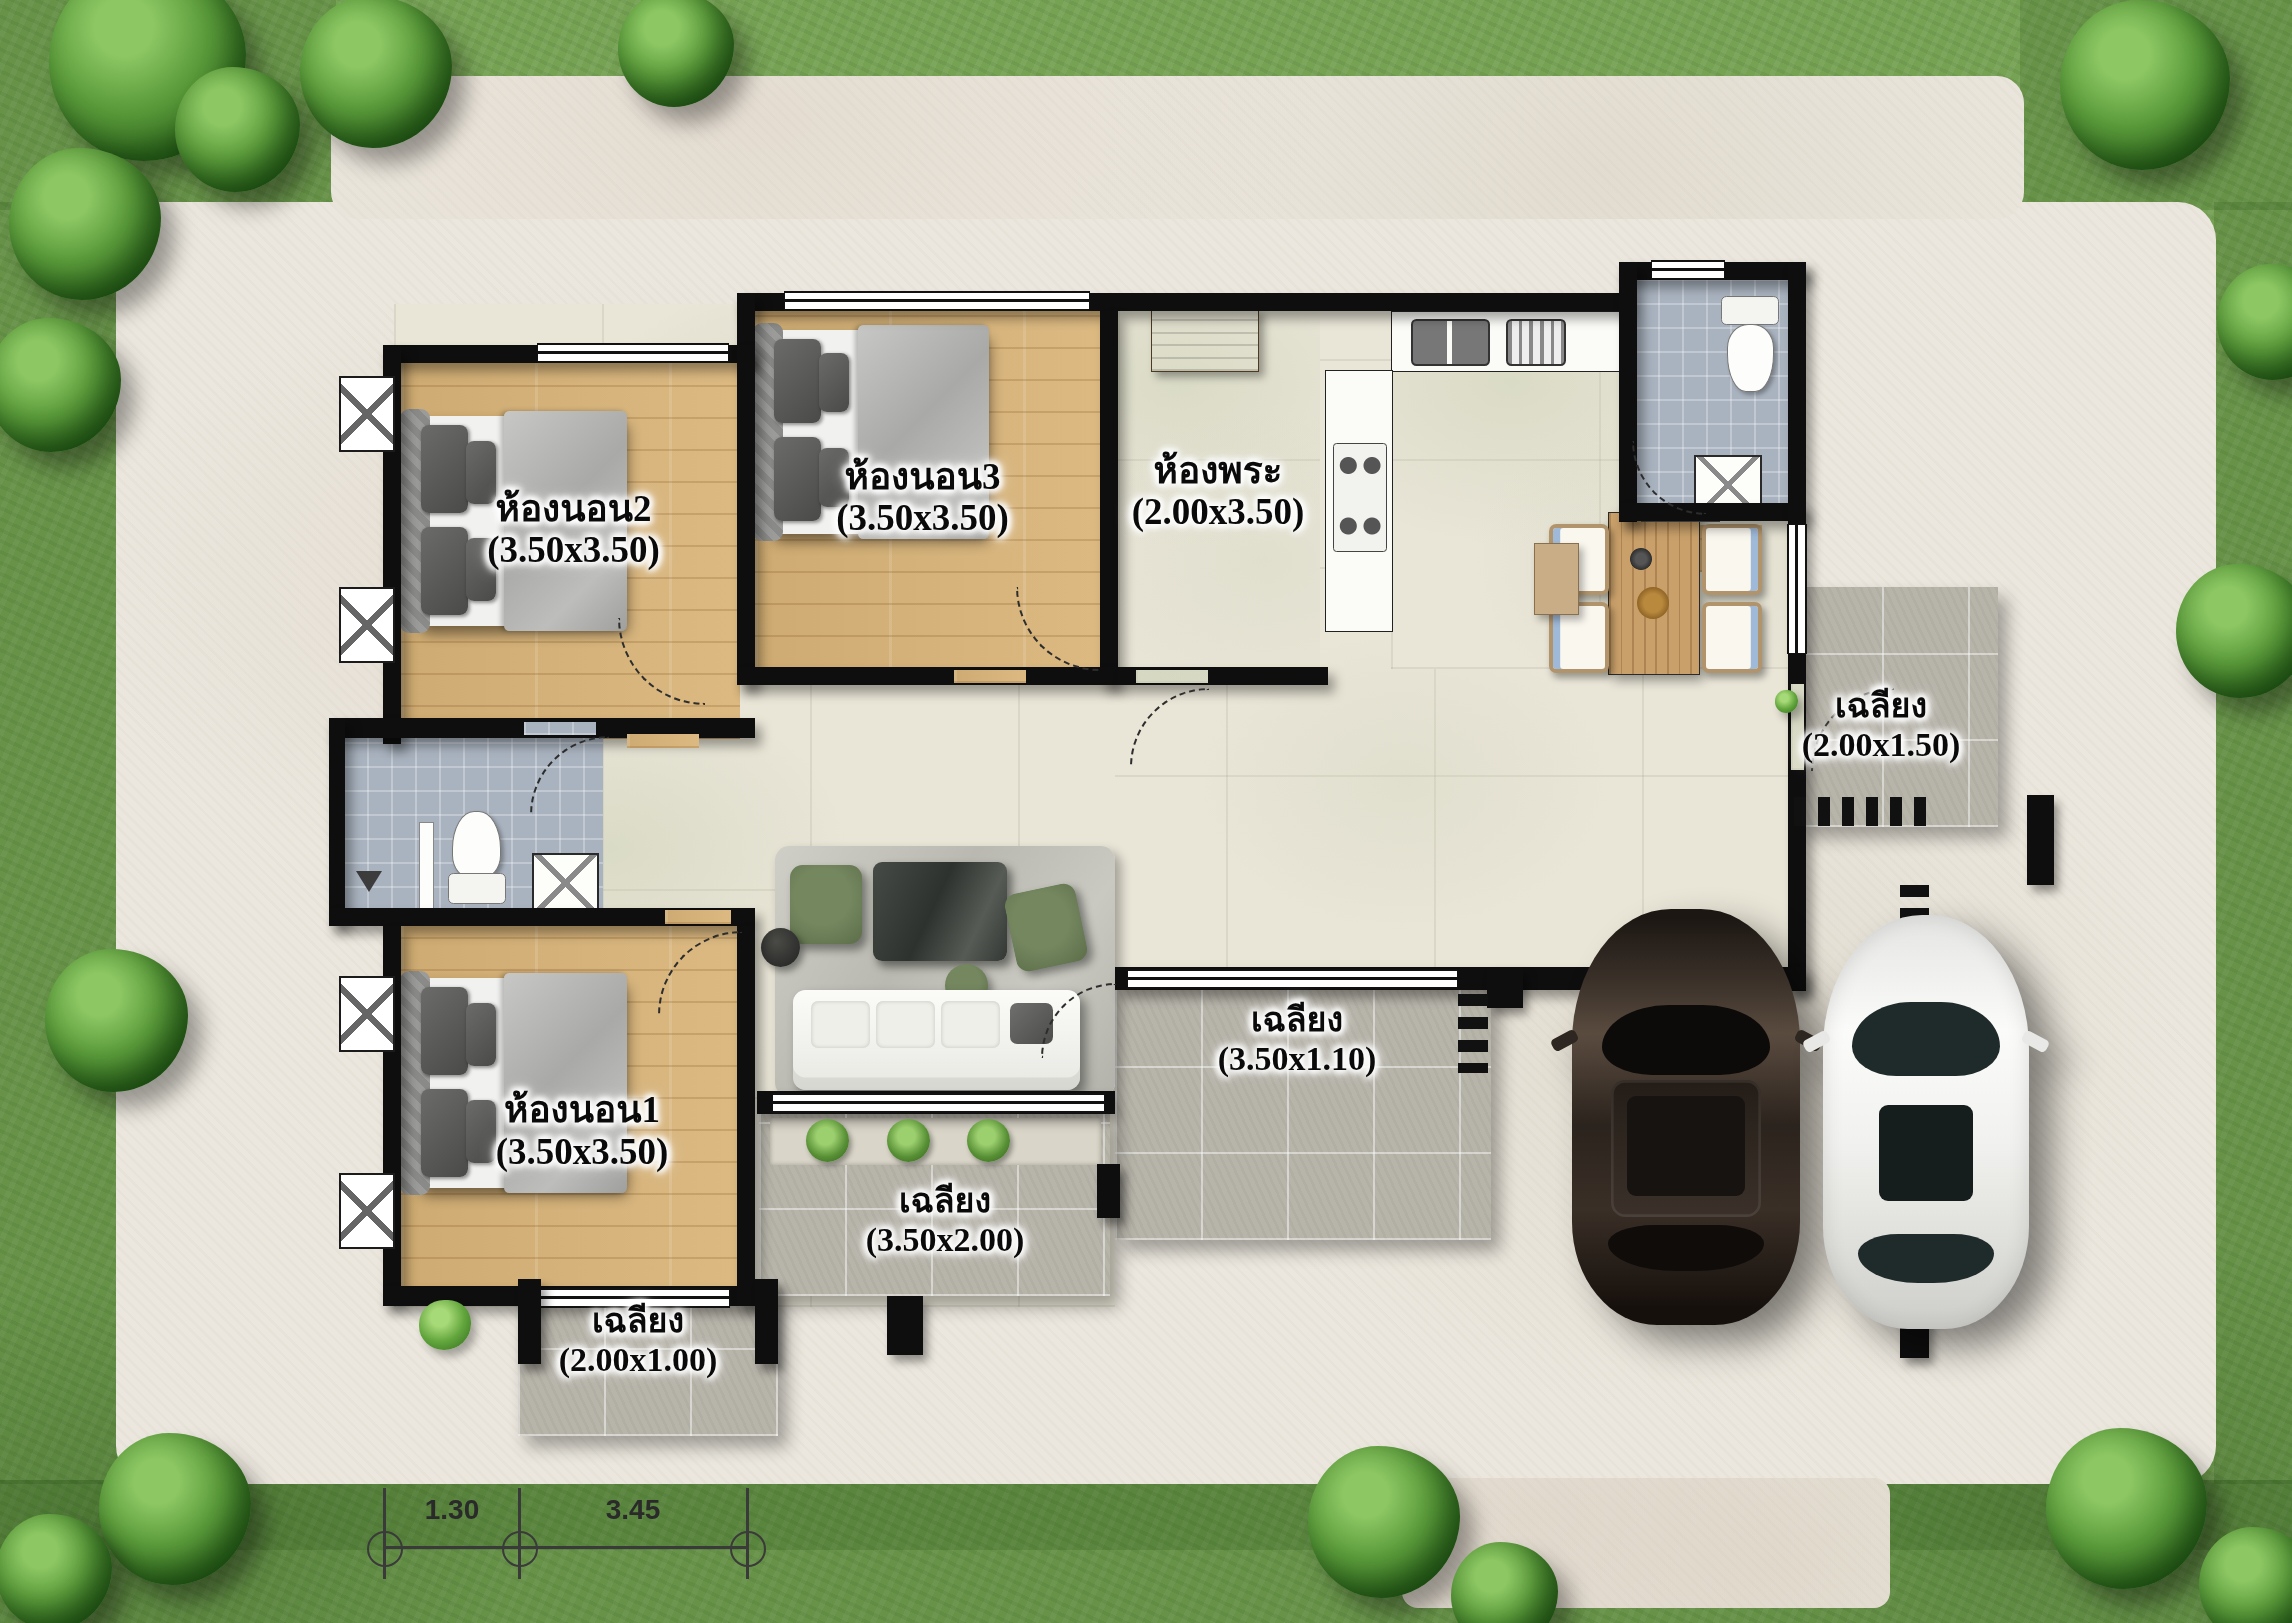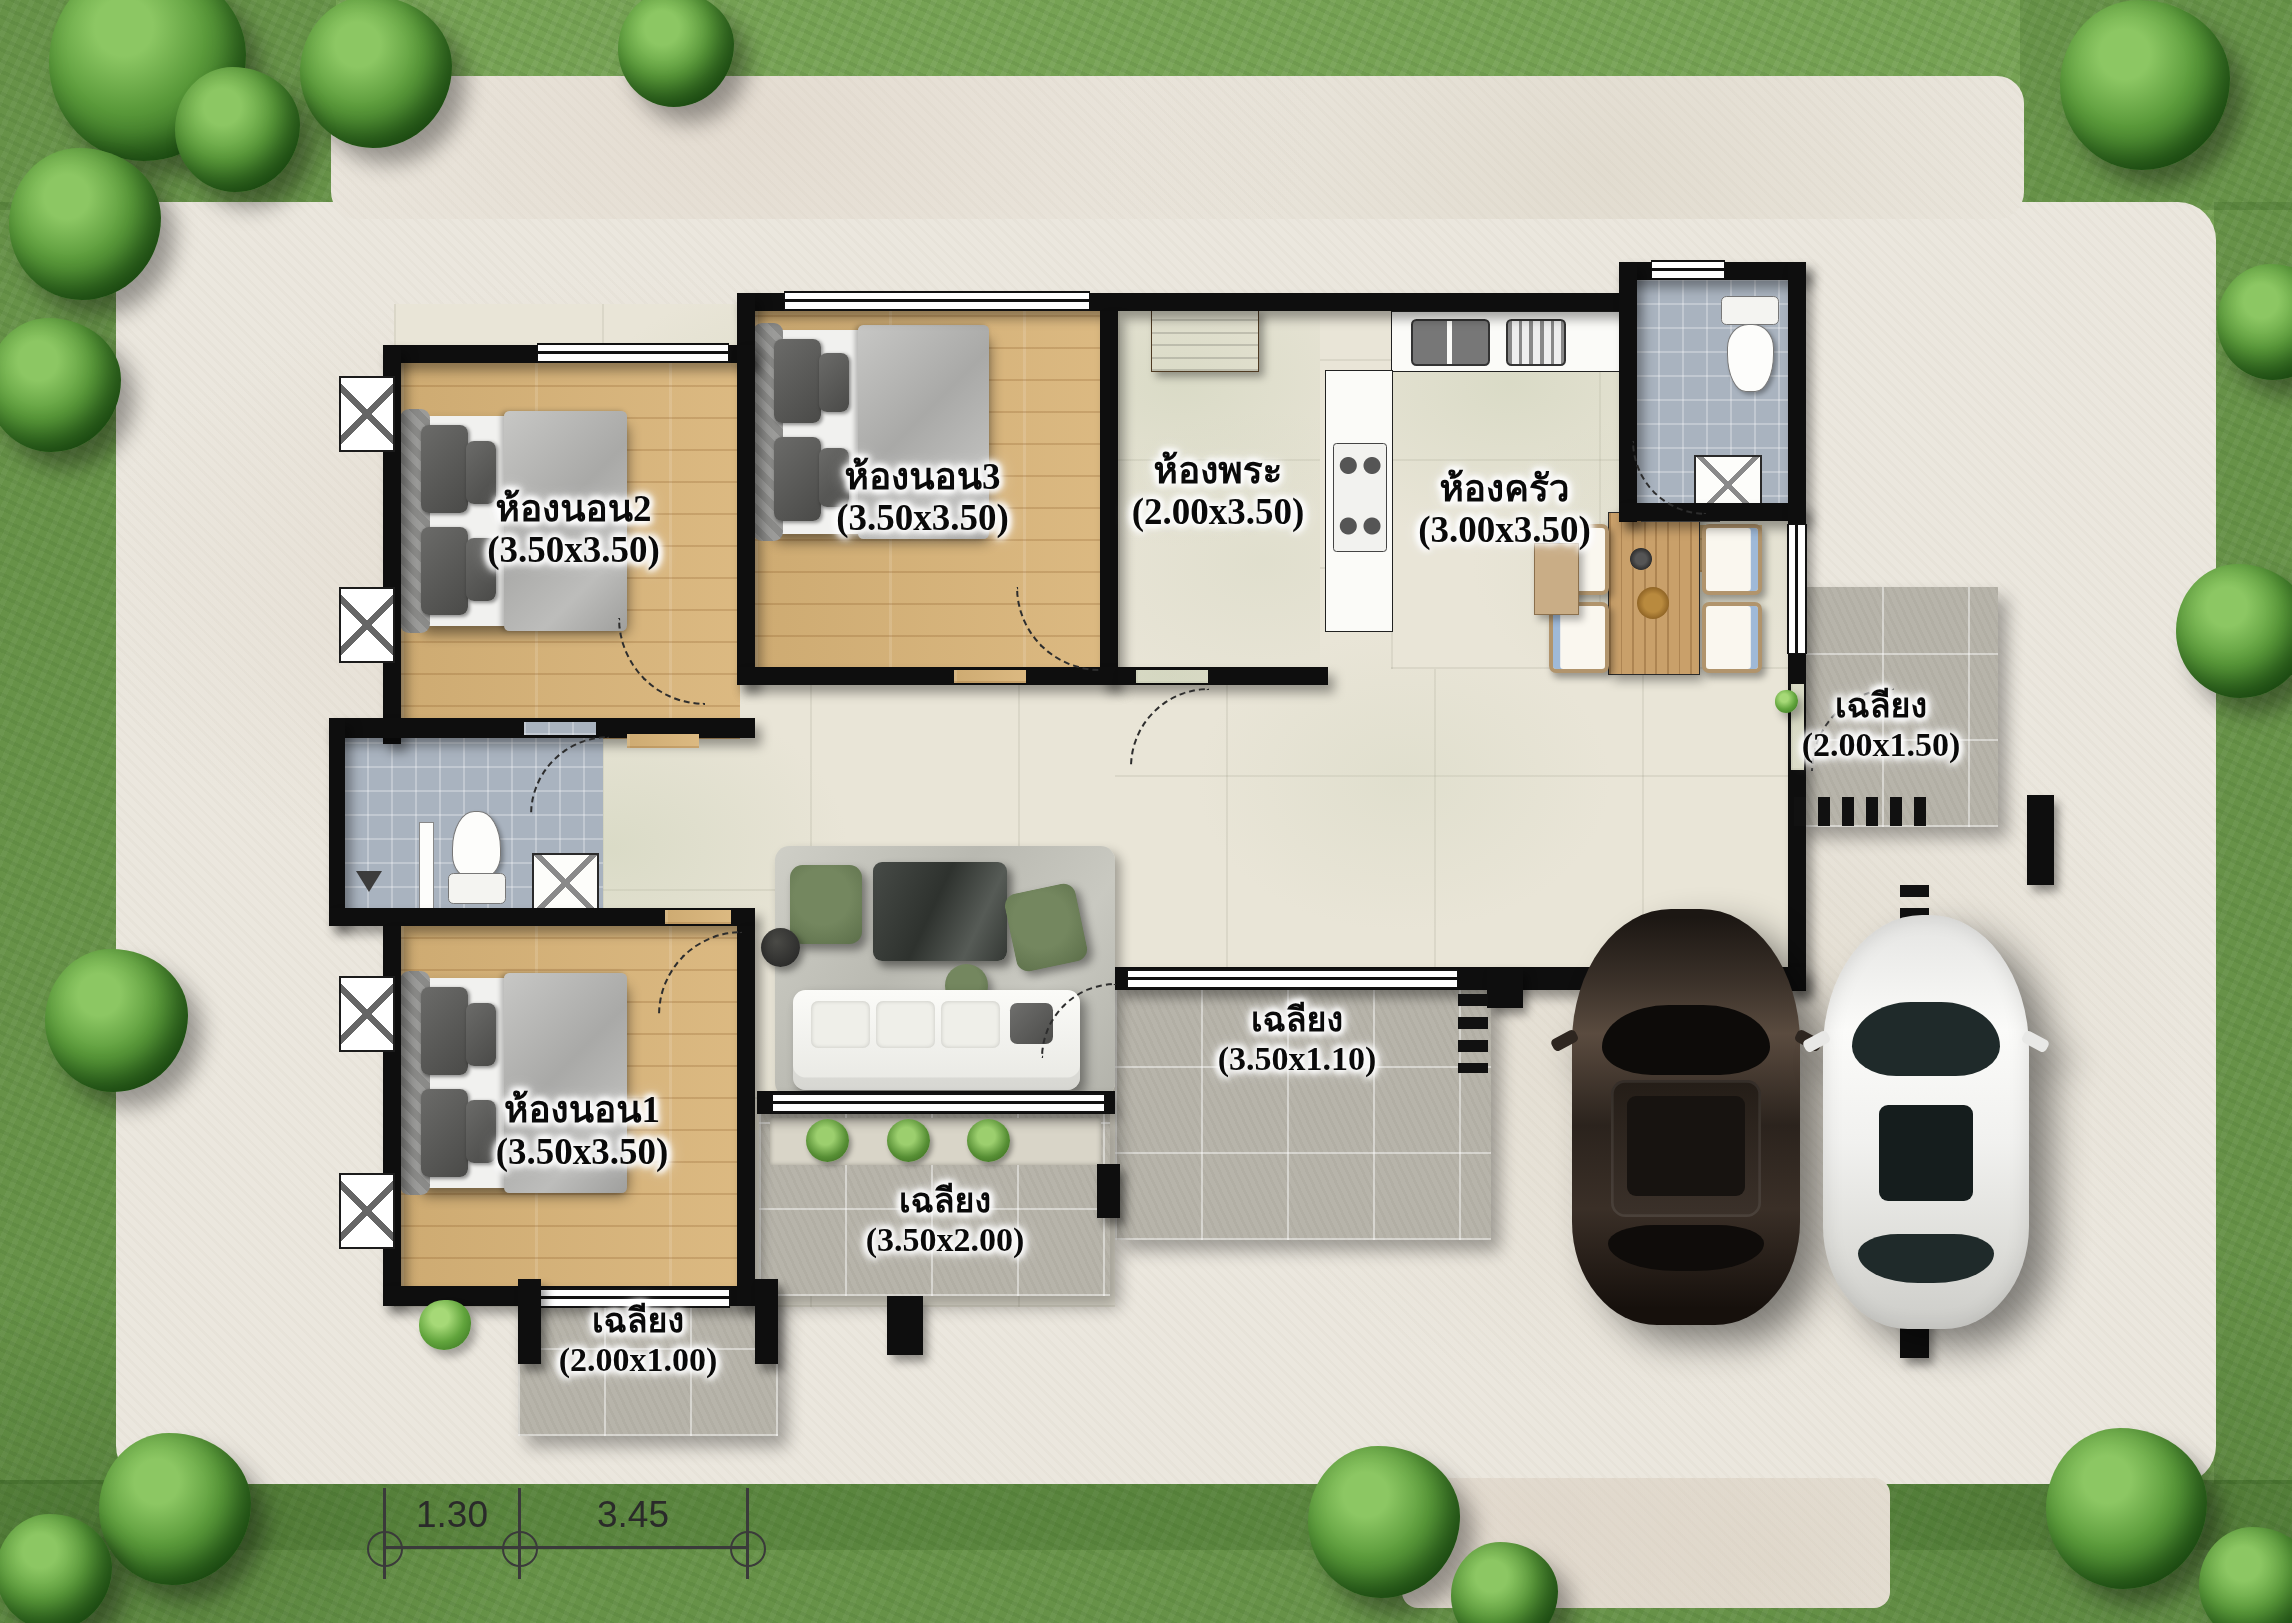--- a/index.html
+++ b/index.html
@@ -58,21 +58,21 @@
   .tree{position:absolute;border-radius:46% 54% 52% 48% / 50% 46% 54% 50%;
     background:radial-gradient(circle at 38% 32%, #8cc763 0 16%, #5a9a3a 46%, #2f6a1e 78%, #224e14 96%);
     box-shadow:14.3px 16px 21.5px rgba(0,0,0,.35), inset -12.5px -14.3px 27px rgba(0,30,0,.45);}
   .shrub{position:absolute;border-radius:50% 46% 54% 50%;
     background:radial-gradient(circle at 40% 35%, #a6d977 0 20%, #61a43c 55%, #3a7522 90%);
     box-shadow:5.4px 6.3px 9px rgba(0,0,0,.3);}
   .lbl{position:absolute;display:flex;flex-direction:column;align-items:center;justify-content:center;
     font-family:"Liberation Serif","DejaVu Serif",serif;font-weight:700;font-size:37px;line-height:1.12;
     color:#0a0a0a;white-space:nowrap;text-align:center;
     text-shadow:0 0 6.3px #fff,0 0 10.7px #fff,0 0 18px #fff,1.8px 1.8px 7.2px #fff,-1.8px -1.8px 7.2px #fff,1.8px -1.8px 7.2px #fff,-1.8px 1.8px 7.2px #fff;}
-  .dimlbl{position:absolute;font-family:"Liberation Sans",sans-serif;font-size:37px;color:#2a2a2a;transform:translateX(-50%);}
+  .dimlbl{position:absolute;font-family:"Liberation Sans",sans-serif;font-size:28px;color:#2a2a2a;transform:translateX(-50%);font-weight:bold;}
   .dimline{position:absolute;background:#3a3a3a;}
   .dimcirc{position:absolute;width:32px;height:32px;border:2.7px solid #3a3a3a;border-radius:50%;background:transparent;}
   .bed{position:absolute;background:#f1f1ef;border-radius:7.2px;box-shadow:7.2px 8px 12.5px rgba(0,0,0,.45);}
   .headboard{position:absolute;left:-14.3px;top:-7.2px;width:30px;height:calc(100% + 14.3px);border-radius:9px;
     background:repeating-linear-gradient(45deg,#9b9b99 0 7.2px,#8a8a88 7.2px 14.3px);}
   .pillow{position:absolute;background:linear-gradient(135deg,#6b6b69,#4a4a48);border-radius:8px;box-shadow:1.8px 1.8px 3.6px rgba(0,0,0,.4);}
   .blanket{position:absolute;top:-5.4px;bottom:-5.4px;right:-7.2px;border-radius:5.4px;
     background:linear-gradient(135deg,#c7c7c5 0%,#a9a9a7 45%,#bdbdbb 75%,#9f9f9d 100%);box-shadow:-2.7px 0 5.4px rgba(0,0,0,.25);}
   .chair-d{position:absolute;background:#faf7ef;border:4.5px solid #b1946c;border-radius:7.2px;box-shadow:3.6px 4.5px 7.2px rgba(0,0,0,.35);}
   .gchair{position:absolute;background:radial-gradient(circle at 45% 40%, #74875f 0 45%, #55684230 100%),#5c6f4a;
@@ -303,24 +303,20 @@
     <span>(3.50x3.50)</span>
   </div>
   <div class="lbl" style="left:788px;top:452px;width:269px;height:90px;">
     <span>ห้องนอน3</span>
     <span>(3.50x3.50)</span>
   </div>
   <div class="lbl" style="left:1104px;top:446px;width:228px;height:90px;">
     <span>ห้องพระ</span>
     <span>(2.00x3.50)</span>
   </div>
-  <div class="lbl" style="left:1370px;top:464px;width:269px;height:90px;">
-    <span>ห้องครัว</span>
-    <span>(3.00x3.50)</span>
-  </div>
   <div class="lbl" style="left:443px;top:1088px;width:278px;height:85px;">
     <span>ห้องนอน1</span>
     <span>(3.50x3.50)</span>
   </div>
   <div class="lbl" style="left:1769px;top:685px;width:224px;height:81px;font-size:34px;">
     <span>เฉลียง</span>
     <span>(2.00x1.50)</span>
   </div>
   <div class="lbl" style="left:1185px;top:999px;width:224px;height:81px;font-size:34px;">
     <span>เฉลียง</span>

